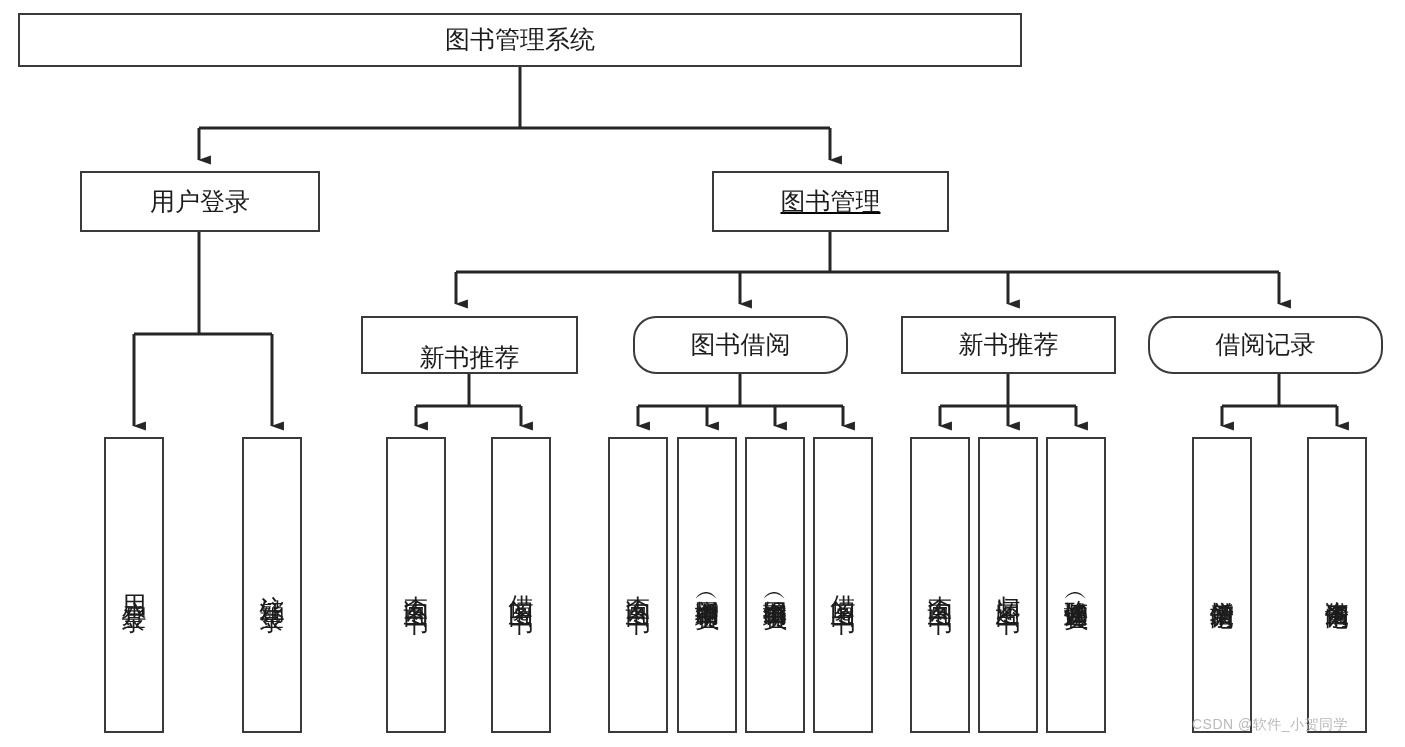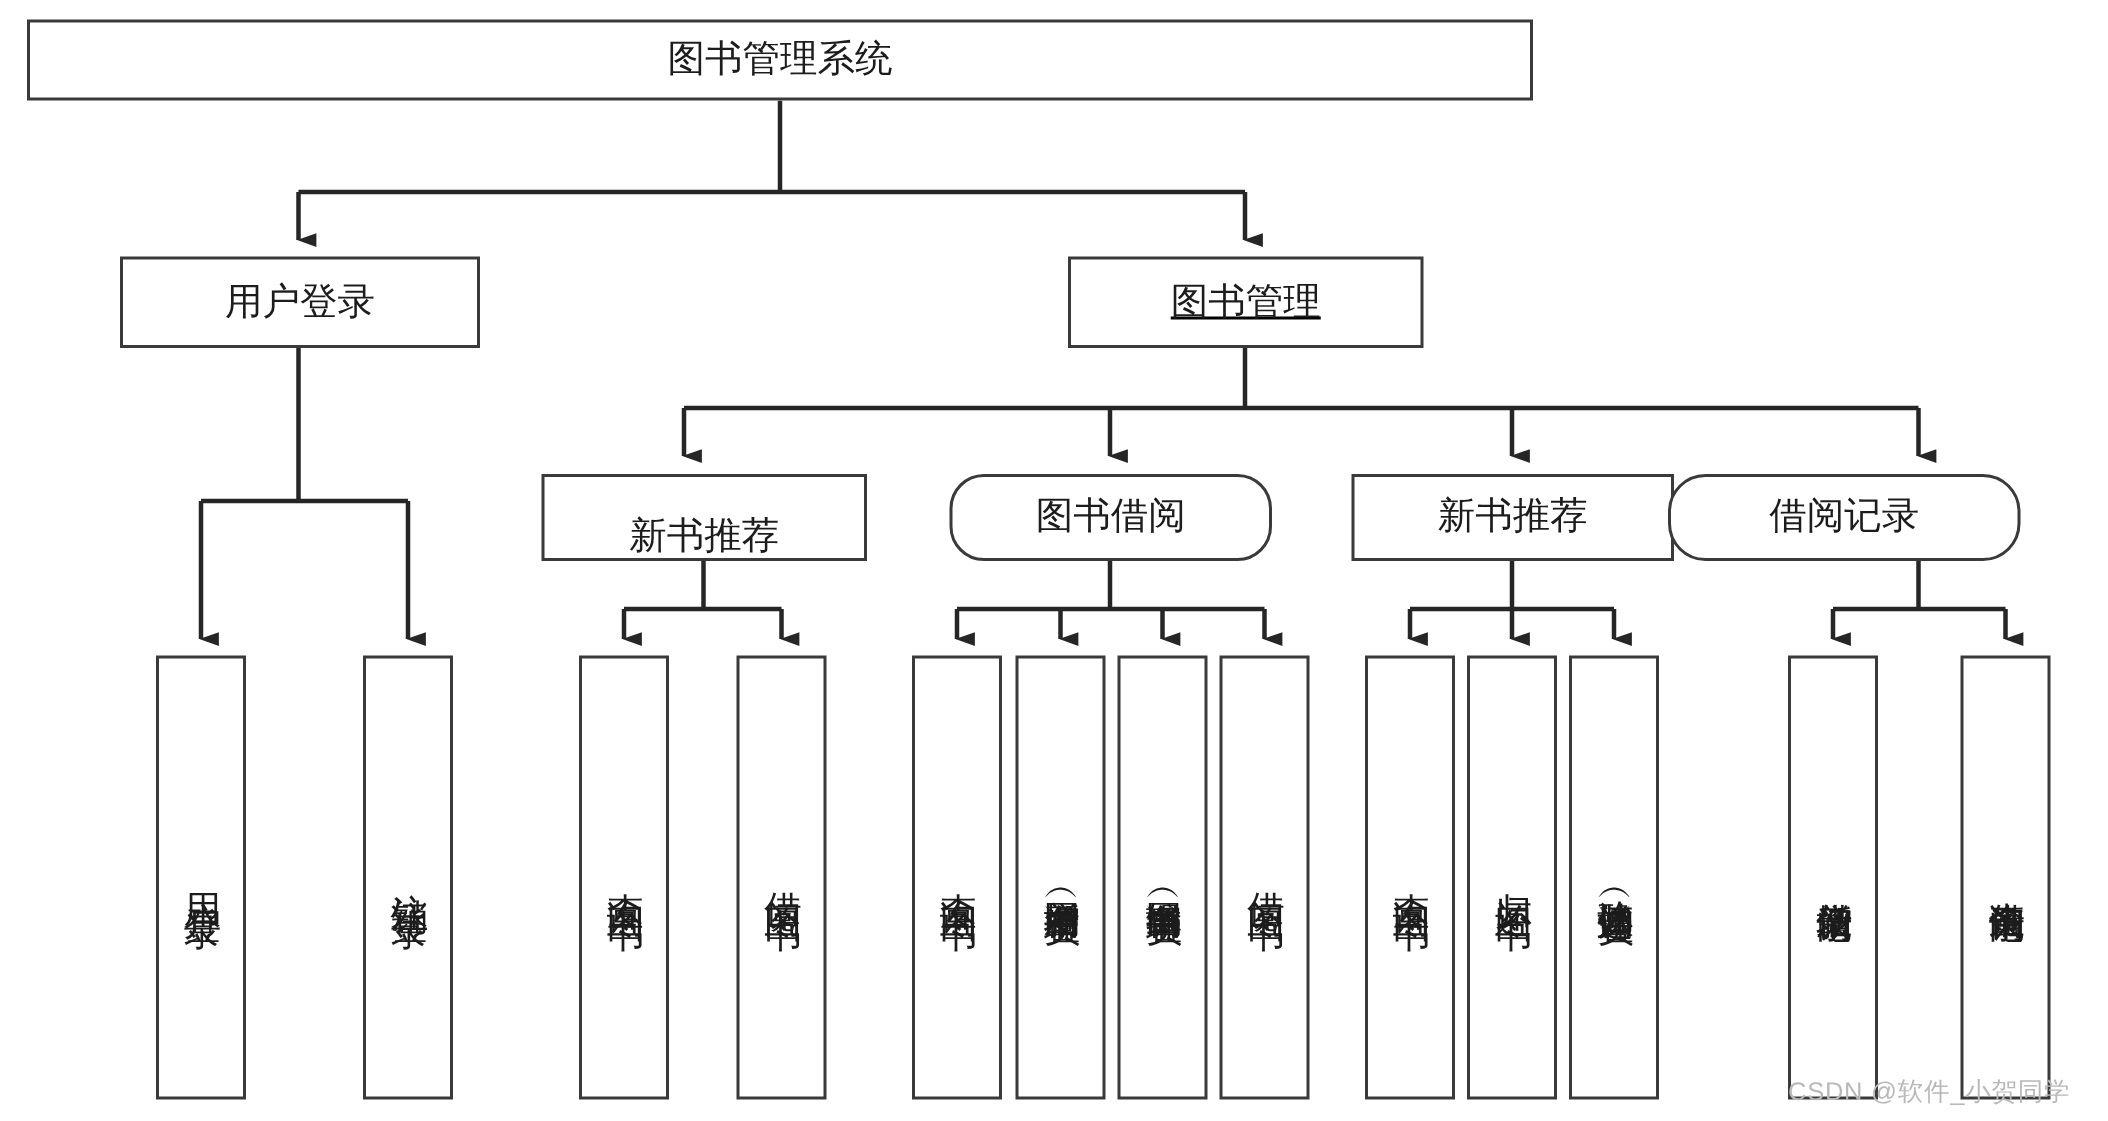--- a/index.html
+++ b/index.html
@@ -61,21 +61,21 @@
     white-space: nowrap;
     max-height: 100%;
   }
   .node.vert.tight .label {
     letter-spacing: 1px;
     font-size: 24px;
   }
   .watermark {
     position: absolute;
     color: #b9b9b9;
-    font-size: 17px;
+    font-size: 14px;
     white-space: nowrap;
     letter-spacing: 0.5px;
     pointer-events: none;
   }
 </style>
 </head>
 <body>
 
 <div id="diagram-root">
 
@@ -142,21 +142,21 @@
 
   <div class="node horiz" style="left:361px; top:316px; width:217px; height:58px;align-items:flex-end;">
     <span class="label">新书推荐</span>
   </div>
   <div class="node horiz" style="left:633px; top:316px; width:215px; height:58px;border-radius:23px;">
     <span class="label">图书借阅</span>
   </div>
   <div class="node horiz" style="left:901px; top:316px; width:215px; height:58px;">
     <span class="label">新书推荐</span>
   </div>
-  <div class="node horiz" style="left:1112px; top:316px; width:235px; height:58px;border-radius:25px;">
+  <div class="node horiz" style="left:1148px; top:316px; width:235px; height:58px;border-radius:25px;">
     <span class="label">借阅记录</span>
   </div>
 
   <div class="node vert" style="left:104px; top:437px; width:60px; height:296px;">
     <span class="label">用户登录</span>
   </div>
   <div class="node vert" style="left:242px; top:437px; width:60px; height:296px;">
     <span class="label">注销登录</span>
   </div>
 

